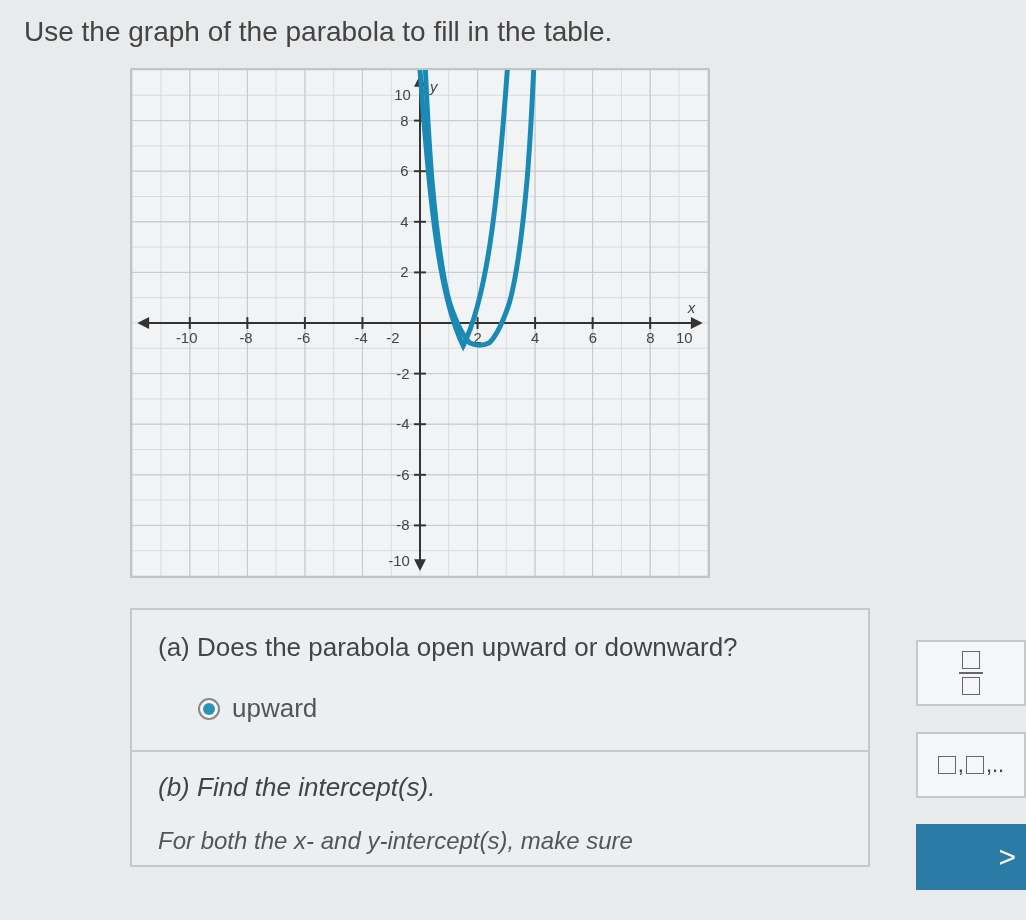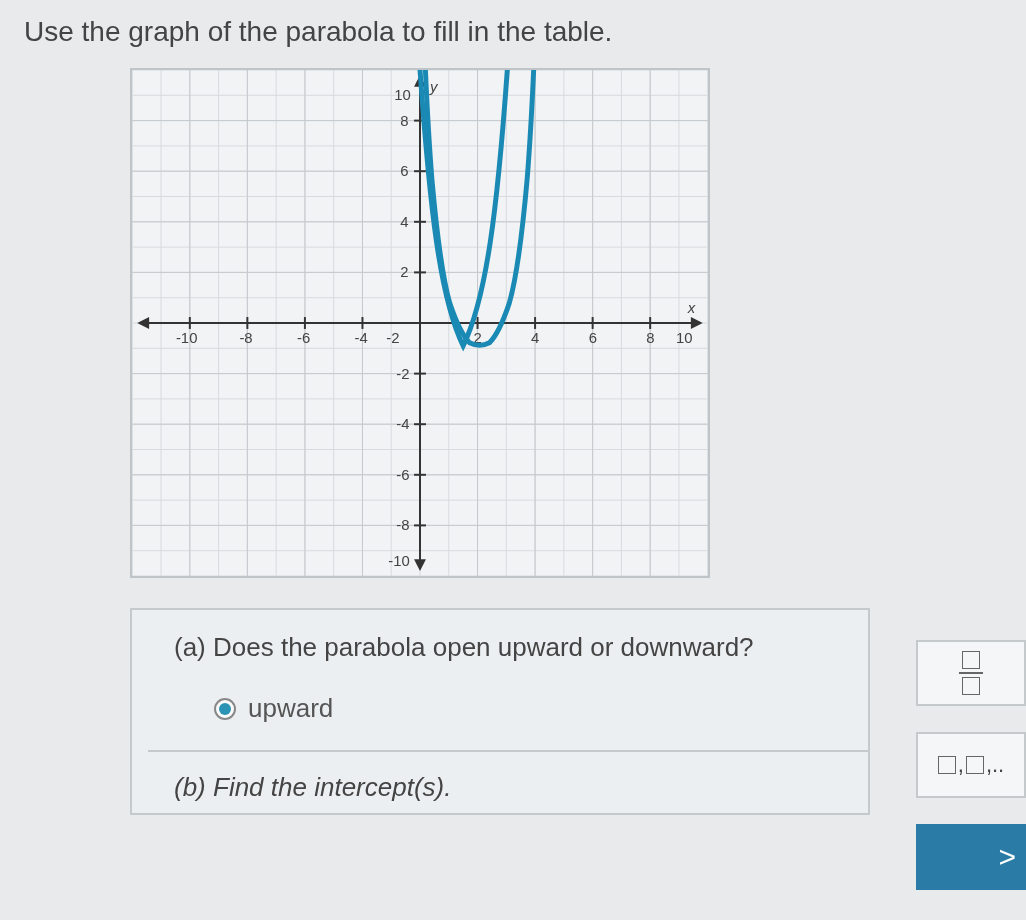--- a/index.html
+++ b/index.html
@@ -25,21 +25,20 @@
     border: 2px solid #bfc4c8;
     background: #f2f3f5;
     position: relative;
   }
   .graph-svg { width: 100%; height: 100%; display:block; }
   .answer-table {
     margin: 30px 0 0 130px;
     width: 740px;
     border: 2px solid #c4c9cc;
     background: #eceff1;
-    padding-left: 16px;
   }
   .section-a {
     padding: 22px 26px 26px 26px;
     border-bottom: 2px solid #c4c9cc;
   }
   .q-text {
     font-size: 26px;
     color: #444;
     margin-bottom: 30px;
   }
@@ -259,20 +258,21 @@
     <div class="q-text">(a) Does the parabola open upward or downward?</div>
     <div class="radio-row">
       <div class="radio-opt">
         <span class="radio-outer sel"></span>
         <span>upward</span>
       </div>
     </div>
   </div>
   <div class="section-b">
     <div>(b) Find the intercept(s).</div>
+    <div class="sub">For both the x- and y-intercept(s), make sure</div>
   </div>
 </div>
 
 <div class="sidebar">
   <div class="side-btn">
     <span class="frac">
       <span class="top"></span>
         <span class="bar"></span>
         <span class="bot"></span>
     </span>

